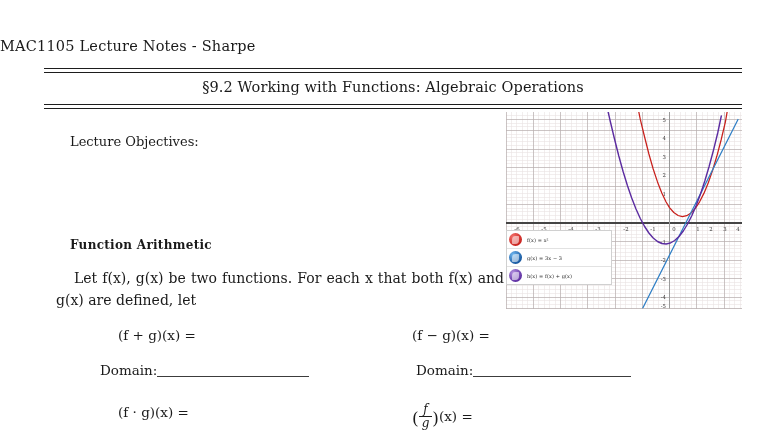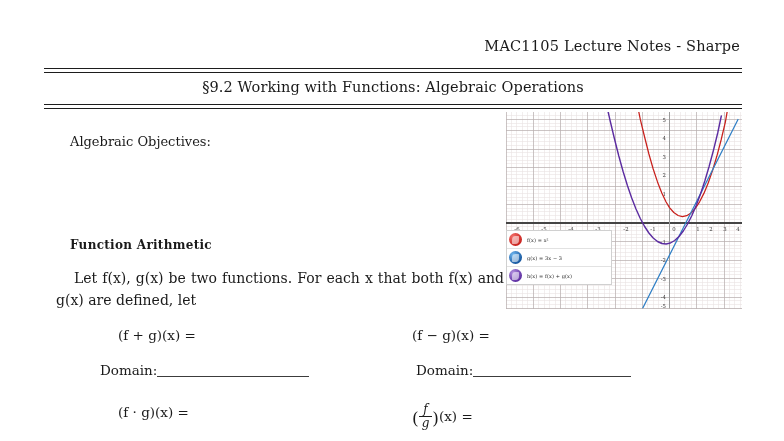--- a/index.html
+++ b/index.html
@@ -6,21 +6,21 @@
   body{
     width:784px;height:441px;background:#ffffff;
     font-family:"DejaVu Serif","Liberation Serif",serif;
     color:#1a1a1a;overflow:hidden;position:relative;
   }
   .page{position:absolute;inset:0;}
 
   
   .runhead{
     position:absolute;left:0;right:44px;top:38px;
-    text-align:right;font-size:14.5px;letter-spacing:.2px;
+    font-size:14.5px;letter-spacing:.2px;
   }
 
   
   .rule{position:absolute;left:44px;right:42px;background:#1d1d1d;}
   .rule.r1{top:68px;height:1px;}
   .rule.r2{top:72px;height:1px;}
   .rule.r3{top:104px;height:1px;}
   .rule.r4{top:108px;height:1px;}
 
   .title{
@@ -105,21 +105,21 @@
 
   <div class="runhead">MAC1105 Lecture Notes - Sharpe</div>
 
   <div class="rule r1"></div>
   <div class="rule r2"></div>
   <div class="title">§9.2 Working with Functions: Algebraic Operations</div>
   <div class="rule r3"></div>
   <div class="rule r4"></div>
 
   <div class="col">
-    <p class="lo-head">Algebraic Objectives:</p>
+    <p class="lo-head">Lecture Objectives:</p>
   </div>
 
   <div class="sec-head">Function Arithmetic</div>
 
   <div class="para">
     <span class="ind"></span><span>Let f(x), g(x) be two functions. For each x that both f(x) and</span>
     <span>g(x) are defined, let</span>
   </div>
 
   <div class="frow row-a">

